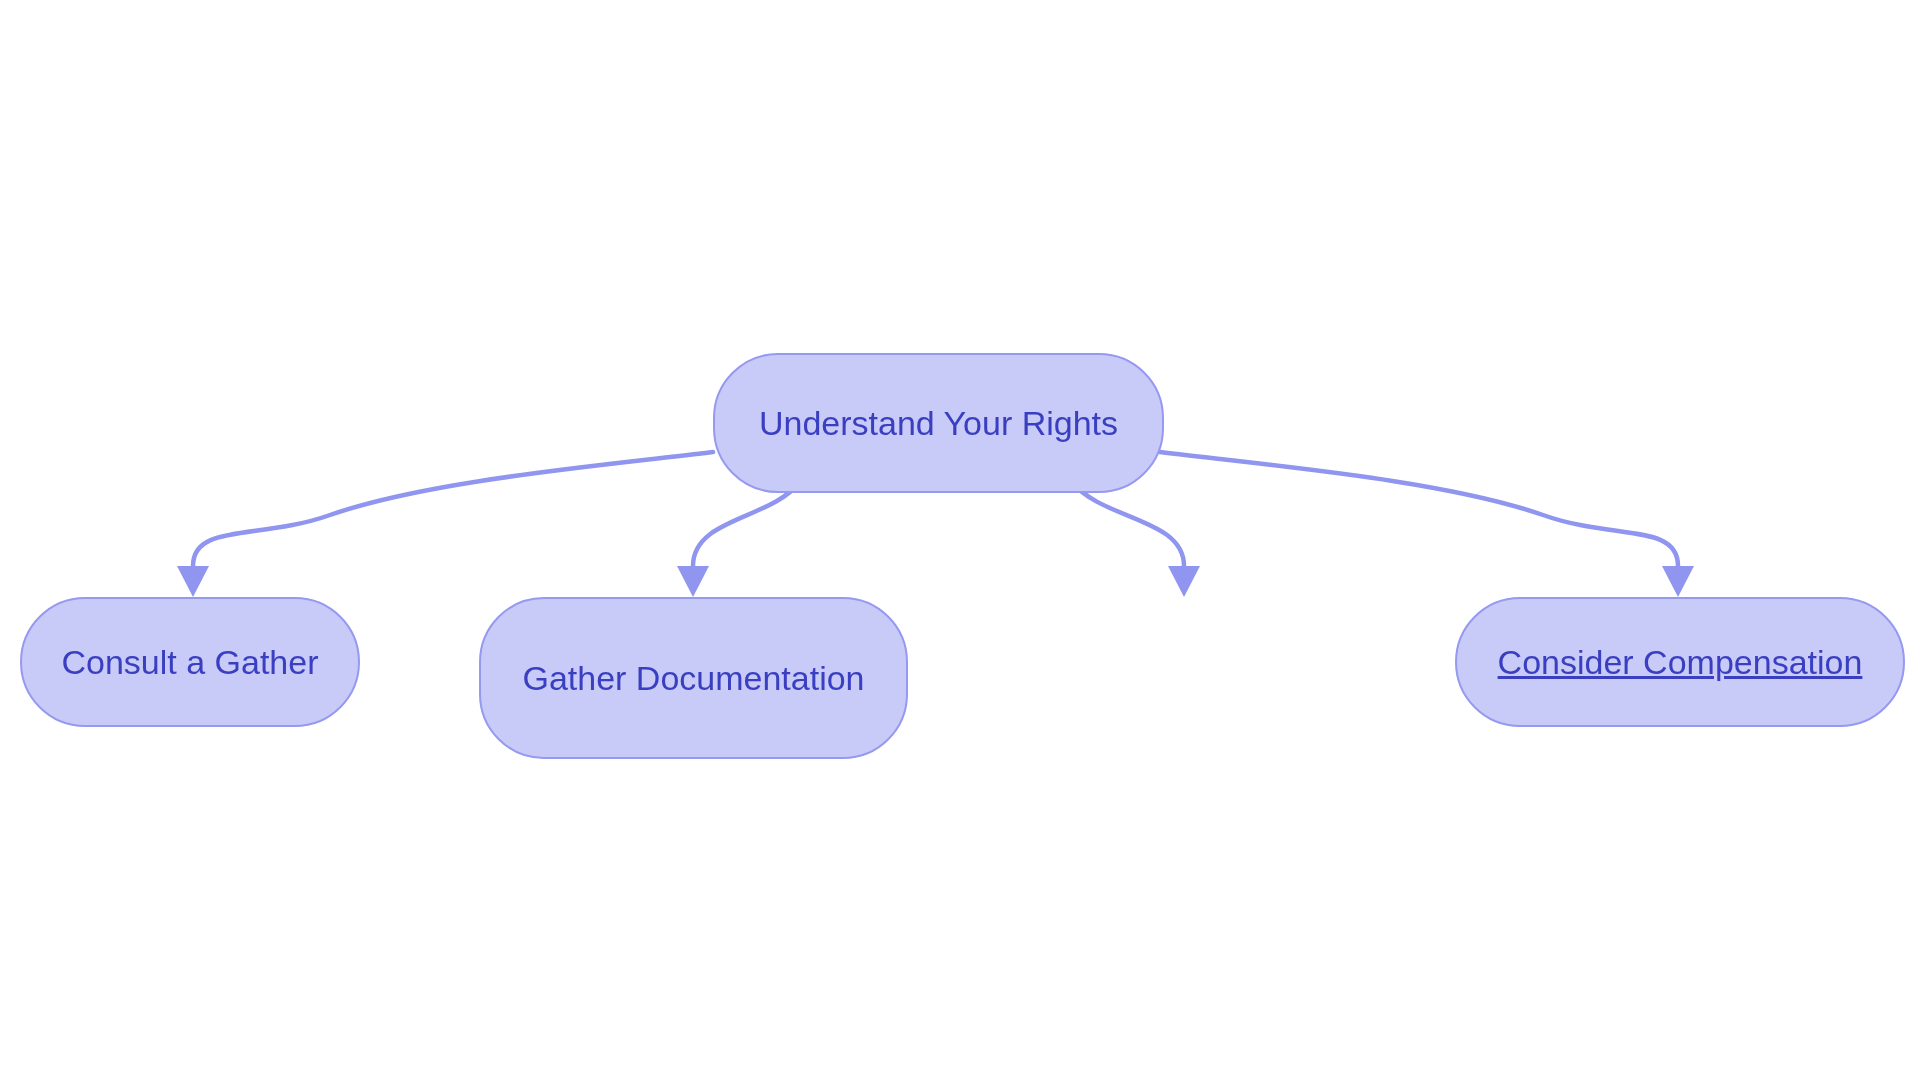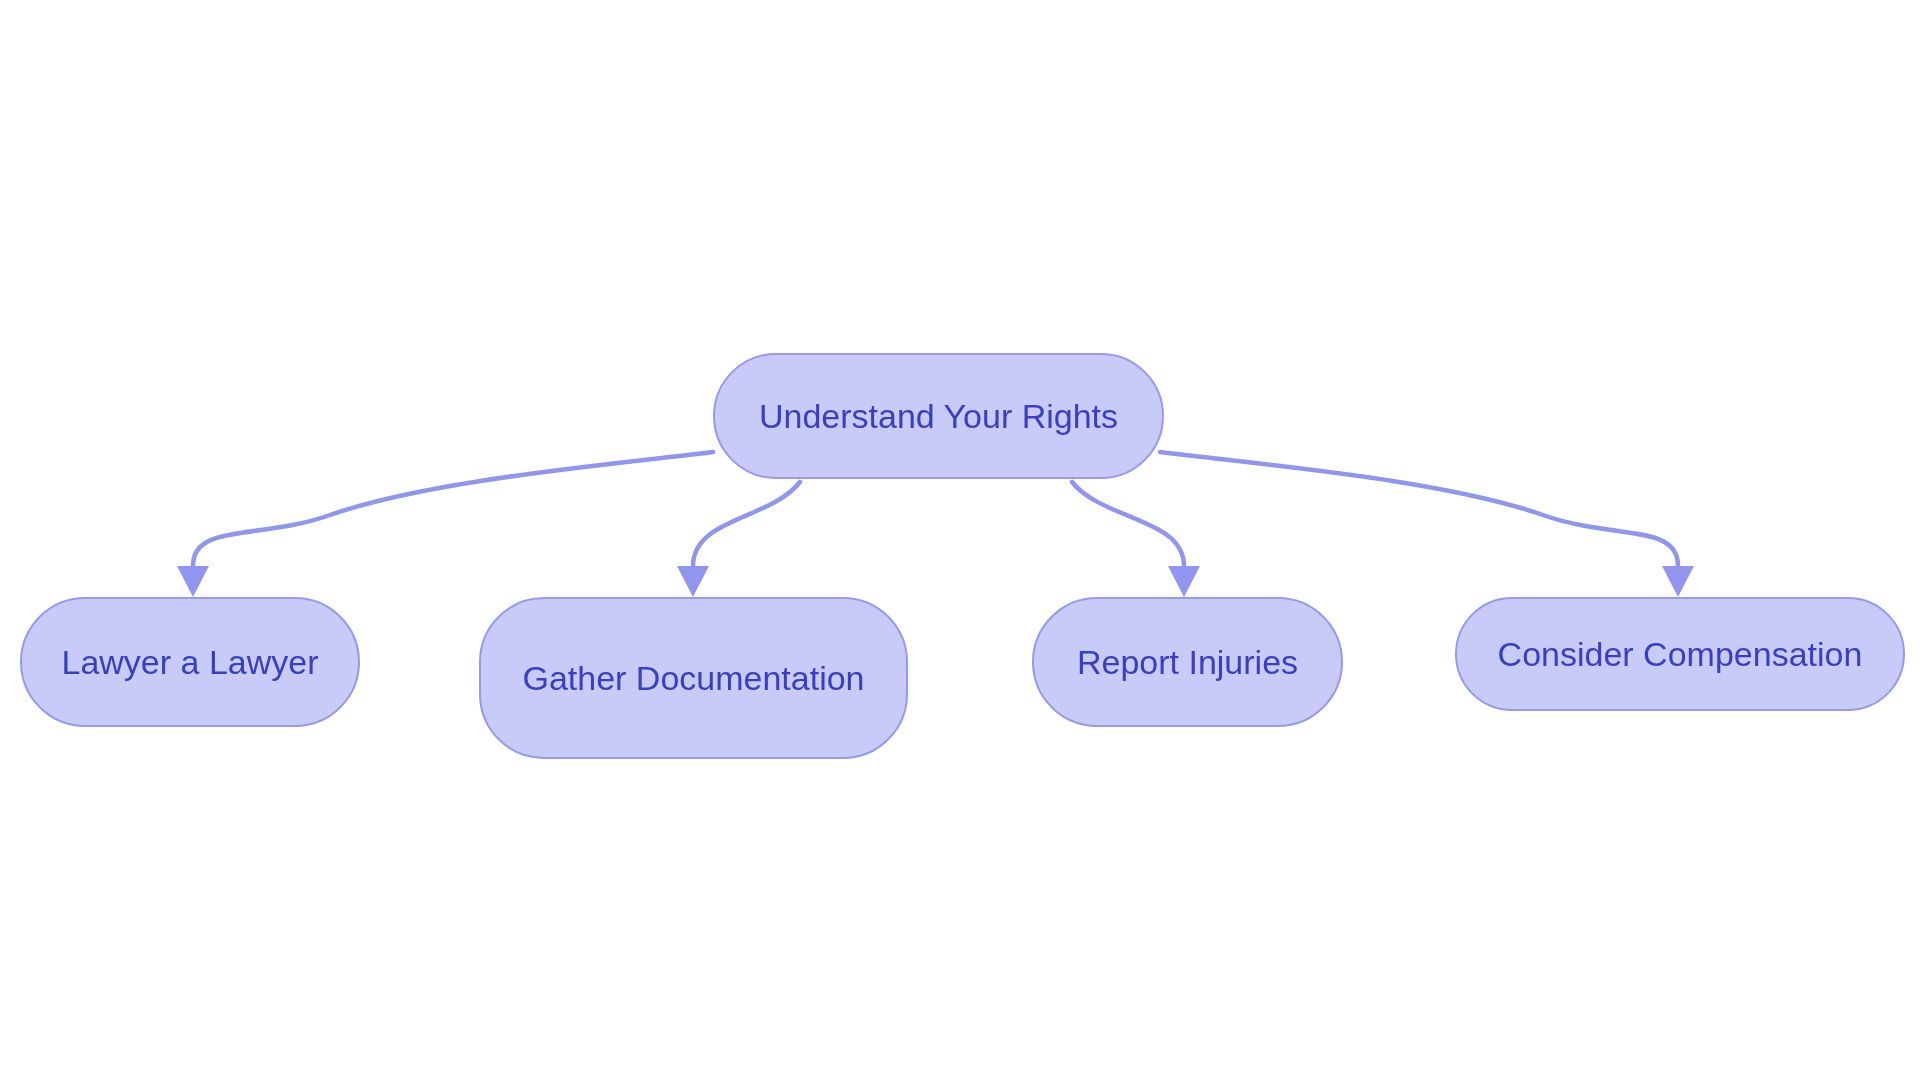--- a/index.html
+++ b/index.html
@@ -47,25 +47,25 @@
     border-radius: 65px;
     color: var(--node-text);
     font-size: 34px;
     line-height: 1;
     display: flex;
     align-items: center;
     justify-content: center;
     text-align: center;
     white-space: nowrap;
   }
-  .node-root   { left: 713px;  top: 353px; width: 451px; height: 126px; }
+  .node-root   { left: 713px;  top: 353px; width: 451px; height: 140px; }
   .node-child1 { left: 20px;   top: 597px; width: 340px; height: 130px; }
   .node-child2 { left: 479px;  top: 597px; width: 429px; height: 162px; }
   .node-child3 { left: 1032px; top: 597px; width: 311px; height: 130px; }
-  .node-child4 { left: 1455px; top: 597px; width: 450px; height: 114px; }
+  .node-child4 { left: 1455px; top: 597px; width: 450px; height: 130px; text-decoration: underline; }
 </style>
 </head>
 <body>
 
 <div class="canvas" style="--node-fill: #c8caf8; --node-border: #9599f0; --node-text: #3a3fc1; --edge: #9095ef;">
 
   <svg class="edges" viewBox="0 0 1920 1083" xmlns="http://www.w3.org/2000/svg">
     <g>
       <path d="M 713 452 C 600 466, 430 480, 330 515 C 260 540, 193 523, 193 566"></path>
       <polygon points="177,566 209,566 193,597"></polygon>
@@ -79,21 +79,20 @@
       <polygon points="1168,566 1200,566 1184,597"></polygon>
     </g>
     <g>
       <path d="M 1160 452 C 1273 466, 1443 480, 1543 515 C 1613 540, 1678 523, 1678 566"></path>
       <polygon points="1662,566 1694,566 1678,597"></polygon>
     </g>
   </svg>
 
   <div class="node node-root">Understand Your Rights</div>
 
-  <div class="node node-child1">Lawyer a Lawyer</div>
+  <div class="node node-child1">Consult a Gather</div>
 
   <div class="node node-child2">Gather Documentation</div>
 
-  <div class="node node-child3">Report Injuries</div>
 
   <div class="node node-child4">Consider Compensation</div>
 
 </div>
 
 </body></html>

